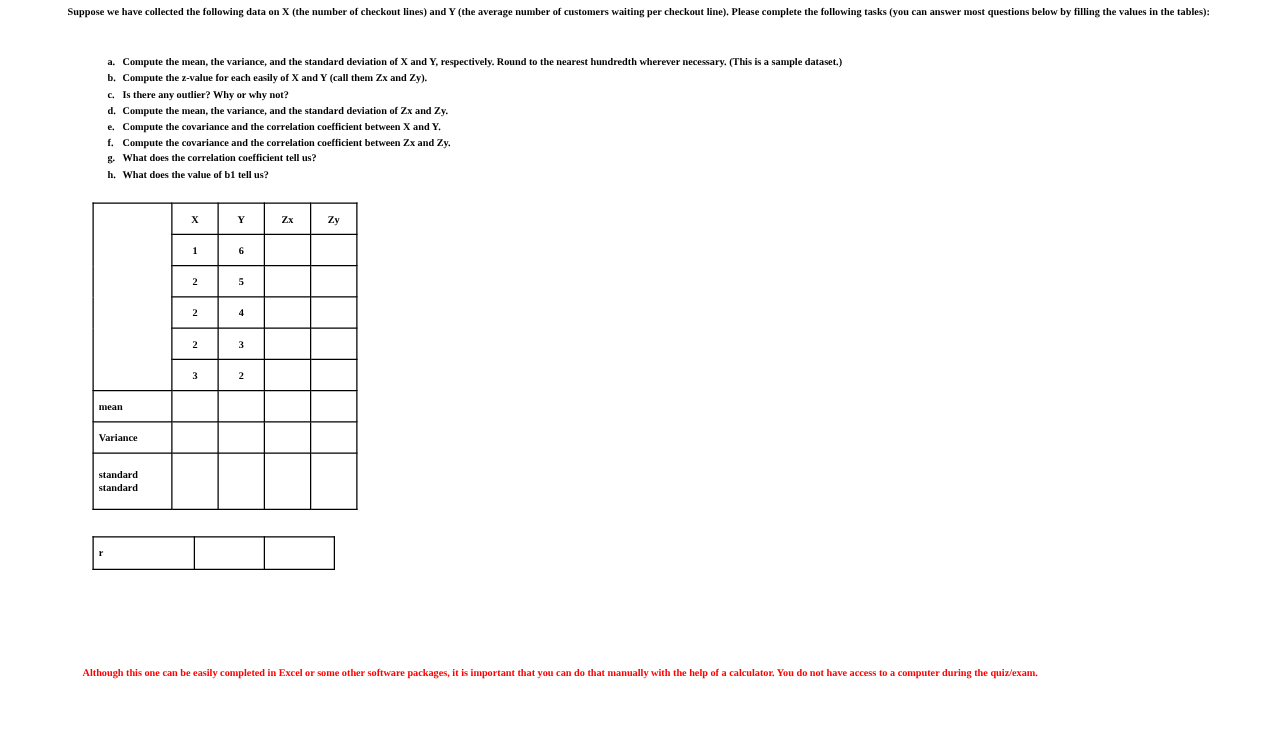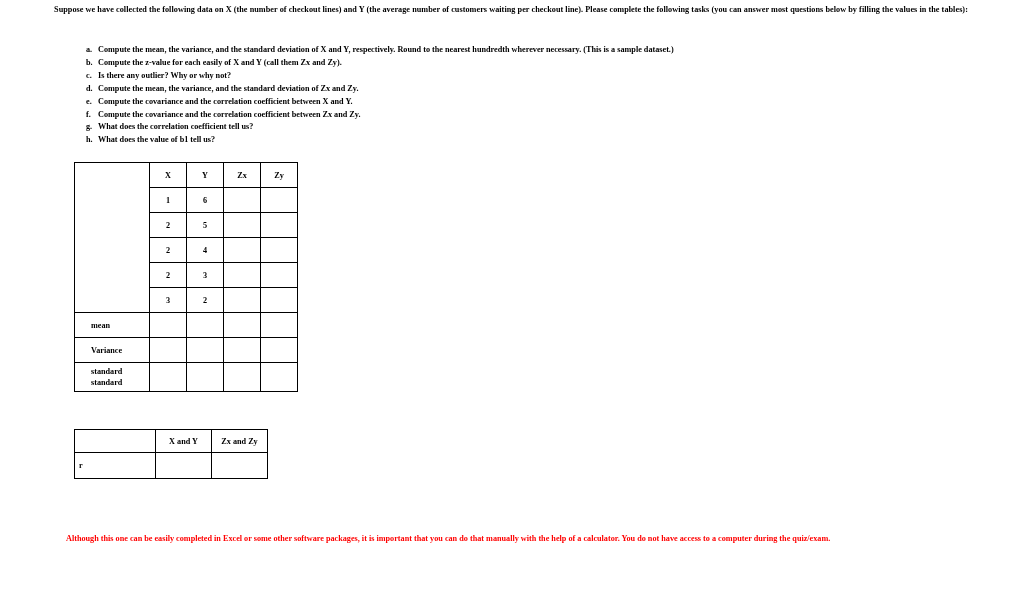--- a/index.html
+++ b/index.html
@@ -70,27 +70,27 @@
   }
 
   
   #stats-table {
     left: 74px;
     top: 162px;
   }
   #stats-table .lblcol {
     width: 58px;
     text-align: left;
-    padding-left: 16px;
+    padding-left: 4px;
     vertical-align: middle;
     line-height: 11px;
   }
   #stats-table .datacol { width: 36px; }
   #stats-table tr { height: 25px; }
-  #stats-table tr.tall { height: 29px; }
+  #stats-table tr.tall { height: 45px; }
   #stats-table .blankmerge { border: 1px solid #000; }
 
   
   #cov-table {
     left: 74px;
     top: 429px;
   }
   #cov-table .lblcol {
     width: 76px;
     text-align: left;
@@ -215,25 +215,20 @@
       <td class="datacol"></td>
       <td class="datacol"></td>
       <td class="datacol"></td>
       <td class="datacol"></td>
     </tr>
   </tbody>
 </table>
 
 <table id="cov-table">
   <tbody>
-    <tr class="hdr">
-      <td class="lblcol"></td>
-      <td class="datacol">X and Y</td>
-      <td class="datacol">Zx and Zy</td>
-    </tr>
     <tr>
       <td class="lblcol">r</td>
       <td class="datacol"></td>
       <td class="datacol"></td>
     </tr>
   </tbody>
 </table>
 
 <div class="footnote">Although this one can be easily completed in Excel or some other software packages, it is important that you can do that manually with the help of a calculator. You do not have access to a computer during the quiz/exam.</div>
 

